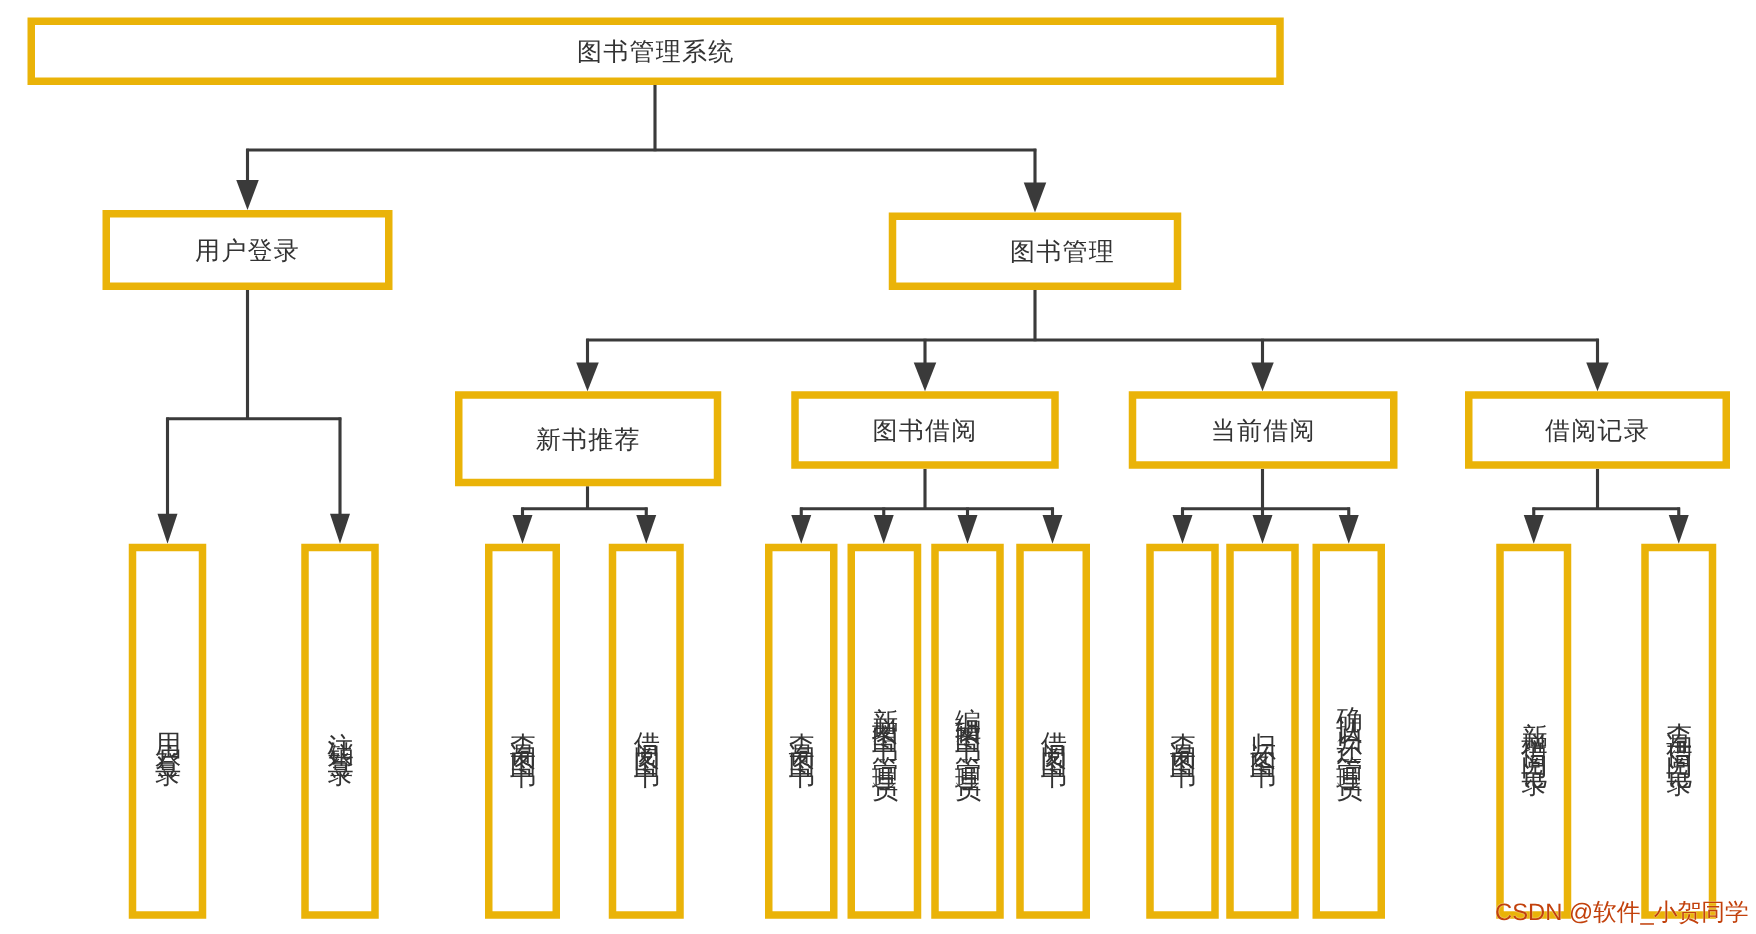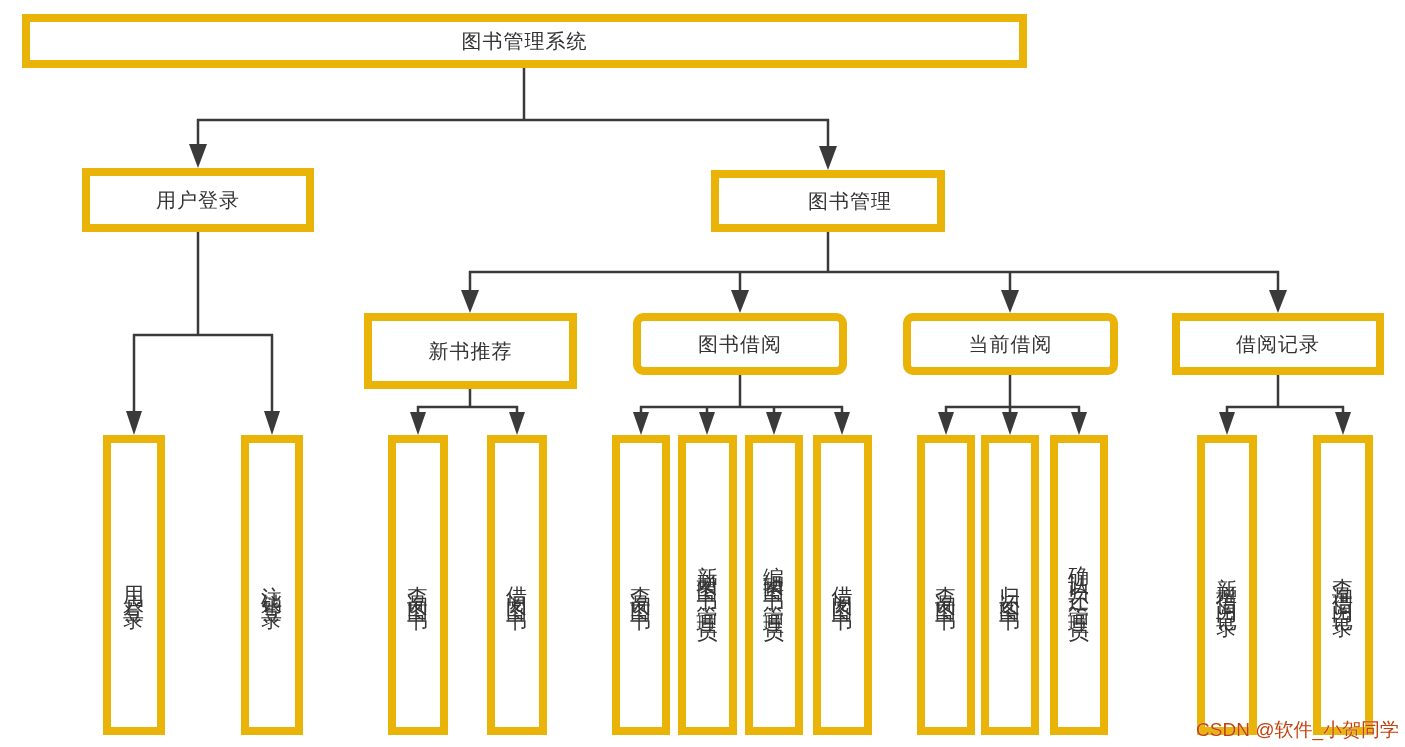--- a/index.html
+++ b/index.html
@@ -18,21 +18,21 @@
   .wires {
     position: absolute;
     left: 0;
     top: 0;
     z-index: 1;
   }
   .box {
     position: absolute;
     box-sizing: border-box;
     background: #ffffff;
-    border: 8px solid #eab308;
+    border: 6px solid #eab308;
     display: flex;
     align-items: center;
     justify-content: center;
     z-index: 2;
     color: #333333;
   }
   .hlabel {
     font-size: 20px;
     letter-spacing: 1px;
     white-space: nowrap;
@@ -143,24 +143,24 @@
   <div class="box" style="left:82px; top:168px; width:232px; height:64px;">
     <span class="hlabel">用户登录</span>
   </div>
   <div class="box" style="left:711px; top:170px; width:234px; height:62px;padding-left:44px;">
     <span class="hlabel">图书管理</span>
   </div>
 
   <div class="box" style="left:364px; top:313px; width:213px; height:76px;">
     <span class="hlabel">新书推荐</span>
   </div>
-  <div class="box" style="left:633px; top:313px; width:214px; height:62px;border-radius:11px;">
+  <div class="box" style="left:633px; top:313px; width:214px; height:62px;">
     <span class="hlabel">图书借阅</span>
   </div>
-  <div class="box" style="left:903px; top:313px; width:215px; height:62px;border-radius:10px;">
+  <div class="box" style="left:903px; top:313px; width:215px; height:62px;">
     <span class="hlabel">当前借阅</span>
   </div>
   <div class="box" style="left:1172px; top:313px; width:212px; height:62px;">
     <span class="hlabel">借阅记录</span>
   </div>
 
   <div class="box" style="left:103px; top:435px; width:62px; height:300px;">
     <span class="vlabel">用户登录</span>
   </div>
   <div class="box" style="left:241px; top:435px; width:62px; height:300px;">

